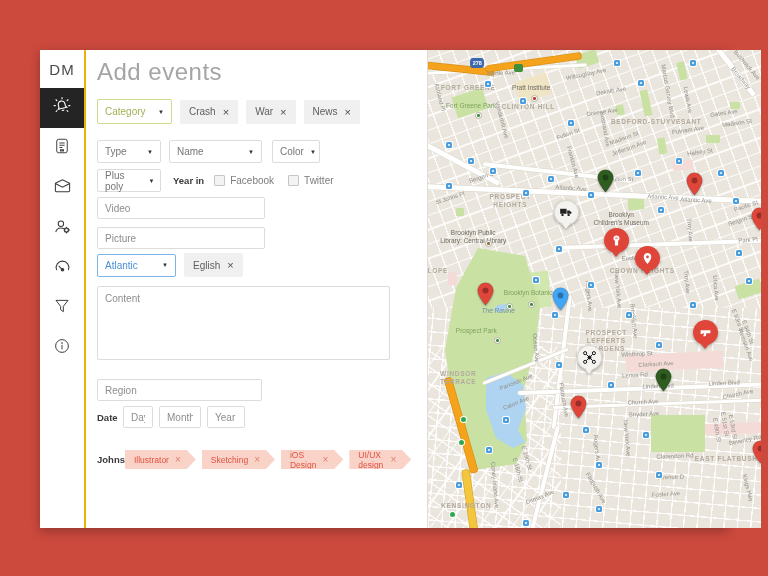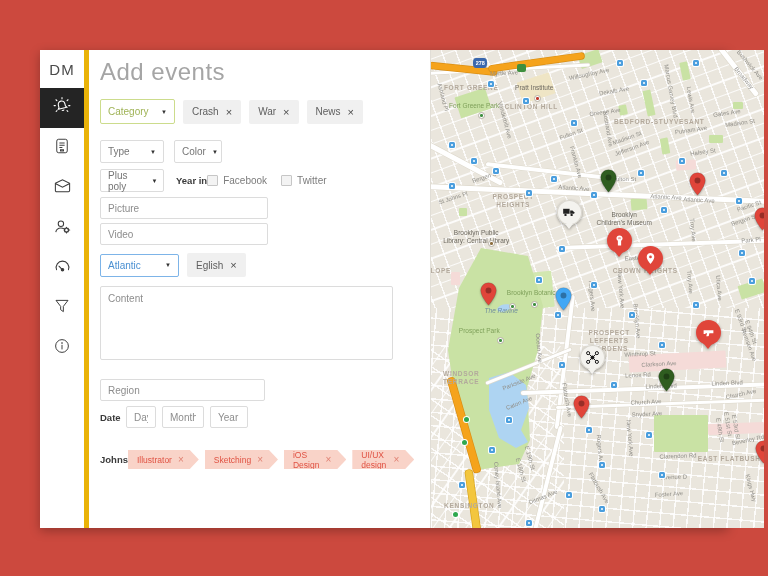--- a/index.html
+++ b/index.html
@@ -1,21 +1,21 @@
 <!DOCTYPE html>
 <html><head>
 <meta charset="utf-8">
 <style>
   html,body{margin:0;padding:0;}
   body{width:768px;height:576px;background:#cc493e;position:relative;overflow:hidden;
        font-family:"Liberation Sans",sans-serif;-webkit-font-smoothing:antialiased;}
   .card{position:absolute;left:40px;top:50px;width:688px;height:478px;background:#fff;
         box-shadow:0 3px 10px rgba(0,0,0,.28);display:flex;}
   
-  .sidebar{width:44px;border-right:5px solid #eab308;display:flex;flex-direction:column;align-items:center;flex:none;}
+  .sidebar{width:44px;border-right:2px solid #eab308;display:flex;flex-direction:column;align-items:center;flex:none;}
   .logo{height:38px;display:flex;align-items:center;justify-content:center;font-size:15px;
         letter-spacing:1px;color:#4a4a4a;font-weight:400;width:100%;}
   .nav-item{width:44px;height:40px;display:flex;align-items:center;justify-content:center;cursor:pointer;}
   .nav-item.active{background:#242424;}
   .nav-item svg{stroke:#3a3a3a;fill:none;stroke-width:1.3;}
   .nav-item.active svg{stroke:#fff;}
   
   .form{flex:1;padding:8px 10px 0 11px;position:relative;font-size:10px;color:#757575;display:flex;flex-direction:column;}
   .title{font-size:24px;color:#a5a5a5;font-weight:400;margin:0 0 13px 0;letter-spacing:.5px;}
   .row{display:flex;align-items:center;}
@@ -167,44 +167,48 @@
           <span>News</span>
           <span class="x">×</span>
         </span>
     </div>
 
     <div class="row" style="margin-bottom:6px;">
       <div class="sel" style="width:64px;">
         <span>Type</span>
           <span class="arr">▼</span>
       </div>
+      <div class="sel" style="width:93px;margin-left:8px;">
+        <span>Name</span>
+          <span class="arr">▼</span>
+      </div>
       <div class="sel" style="width:48px;margin-left:10px;">
         <span>Color</span>
           <span class="arr">▼</span>
       </div>
     </div>
 
     <div class="row" style="margin-bottom:5px;">
       <div class="sel" style="width:64px;gap:18px;">
         <span>Plus poly</span>
           <span class="arr">▼</span>
       </div>
       <span class="blab" style="margin-left:12px;">Year in</span>
-      <span class="cbl" style="">
+      <span class="cbl" style="margin-left:10px;">
         <span class="cb"></span>
         <span>Facebook</span>
       </span>
       <span class="cbl">
         <span class="cb"></span>
         <span>Twitter</span>
       </span>
     </div>
 
+    <input class="inp" style="width: 168px; margin-bottom: 8px;" placeholder="Video">
     <input class="inp" style="width: 168px; margin-bottom: 4px;" placeholder="Picture">
-    <input class="inp" style="width: 168px; margin-bottom: 8px;" placeholder="Video">
 
     <div class="row" style="margin-bottom:9px;">
       <div class="sel sel-lang">
         <span>Atlantic</span>
         <span class="arr">▼</span>
       </div>
       <span class="chip">
           <span>Eglish</span>
           <span class="x">×</span>
         </span>

